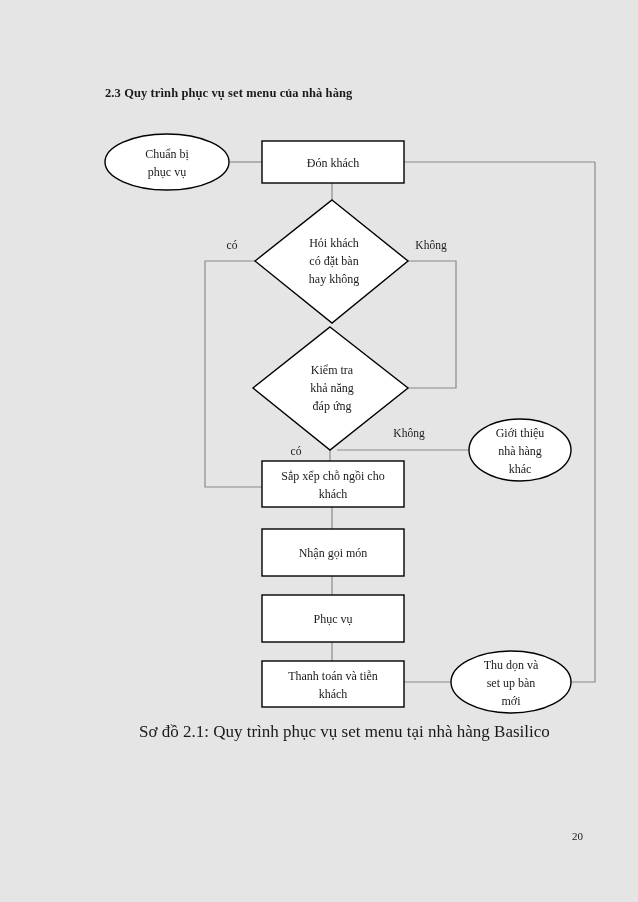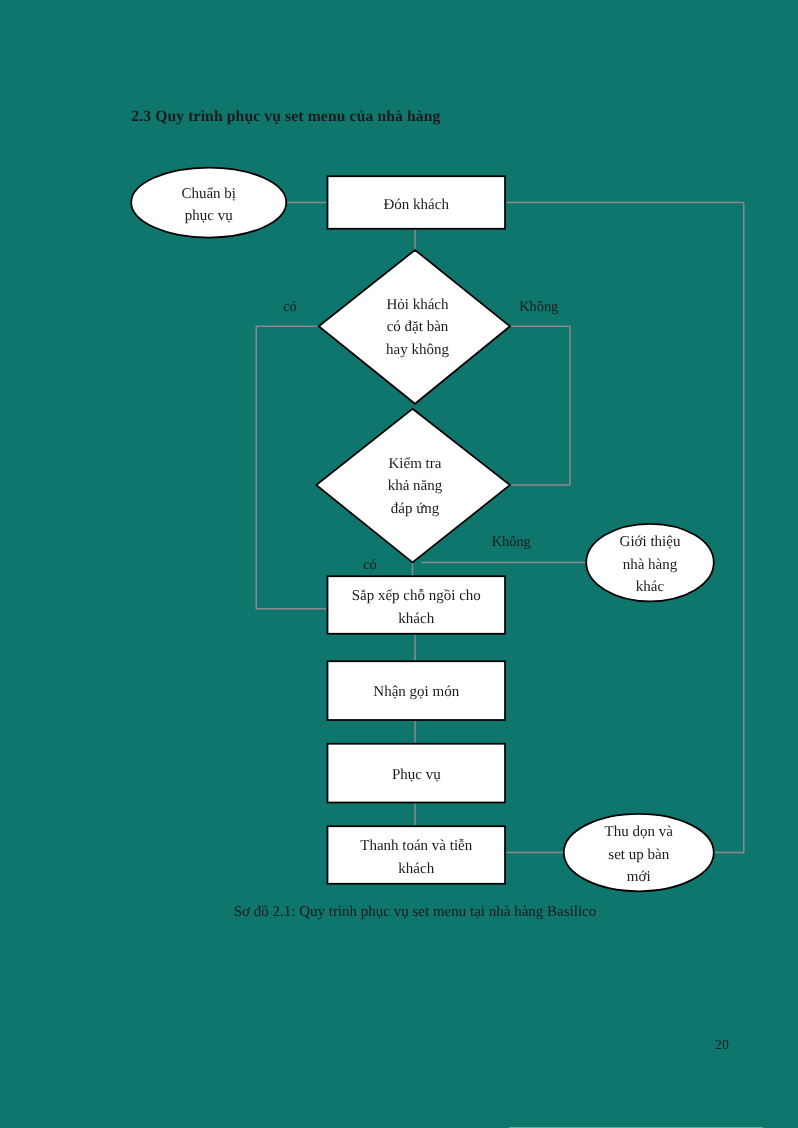--- a/index.html
+++ b/index.html
@@ -11,21 +11,21 @@
     width: 638px;
     height: 902px;
     position: relative;
     font-family: "Liberation Serif", "DejaVu Serif", serif;
     color: #1a1a1a;
     overflow: hidden;
   }
   .page {
     position: absolute;
     inset: 0;
-    background: #0f766e;
+    background: #e5e5e5;
     text-align: right;
   }
   .heading {
     position: absolute;
     left: 105px;
     top: 86px;
     font-size: 12.5px;
     font-weight: bold;
     letter-spacing: 0.1px;
     white-space: nowrap;
@@ -34,23 +34,22 @@
     position: absolute;
     left: 0;
     top: 120px;
     width: 634px;
     height: 600px;
   }
   .caption {
     position: absolute;
     left: 139px;
     top: 722px;
-    font-size: 12px;
+    font-size: 17px;
     white-space: nowrap;
-    margin-left: 48px;
   }
   .page-number {
     position: absolute;
     left: 572px;
     top: 830px;
     font-size: 11px;
   }
   svg { display: block; }
   svg text {
     font-family: "Liberation Serif", "DejaVu Serif", serif;

